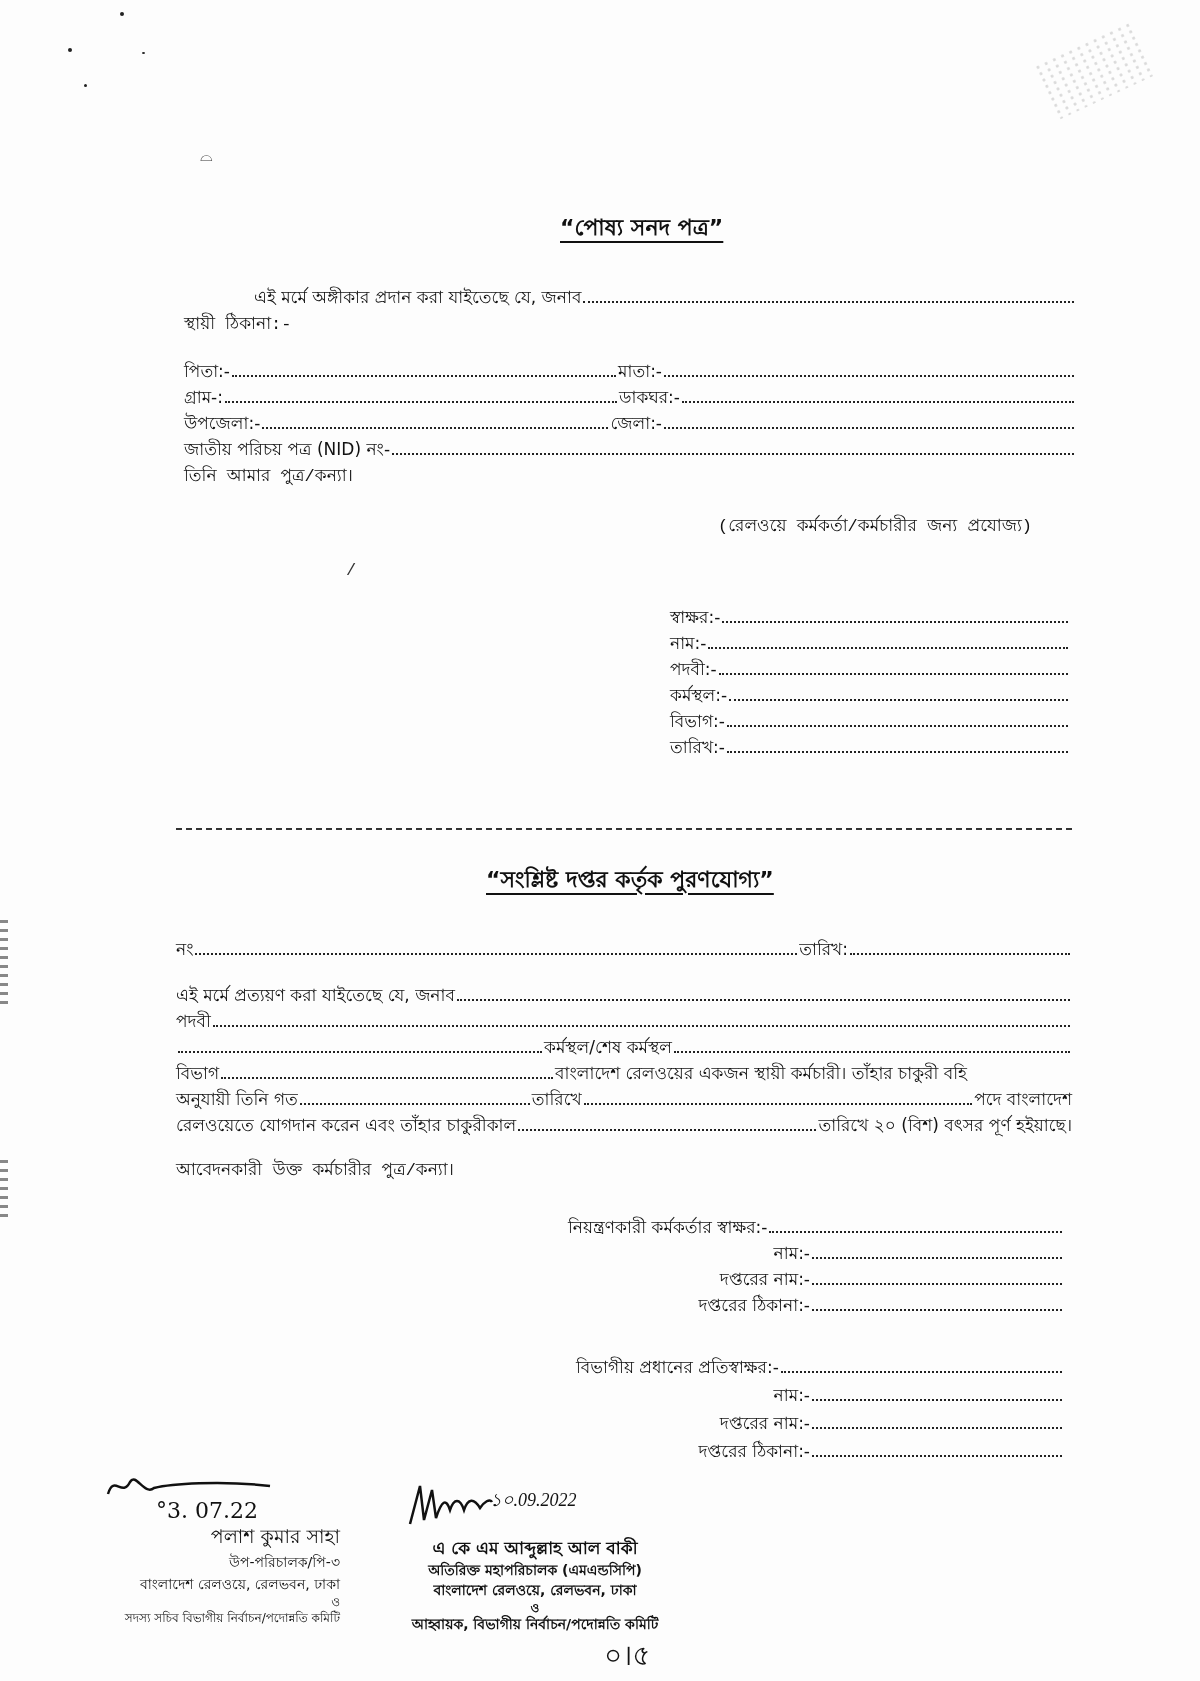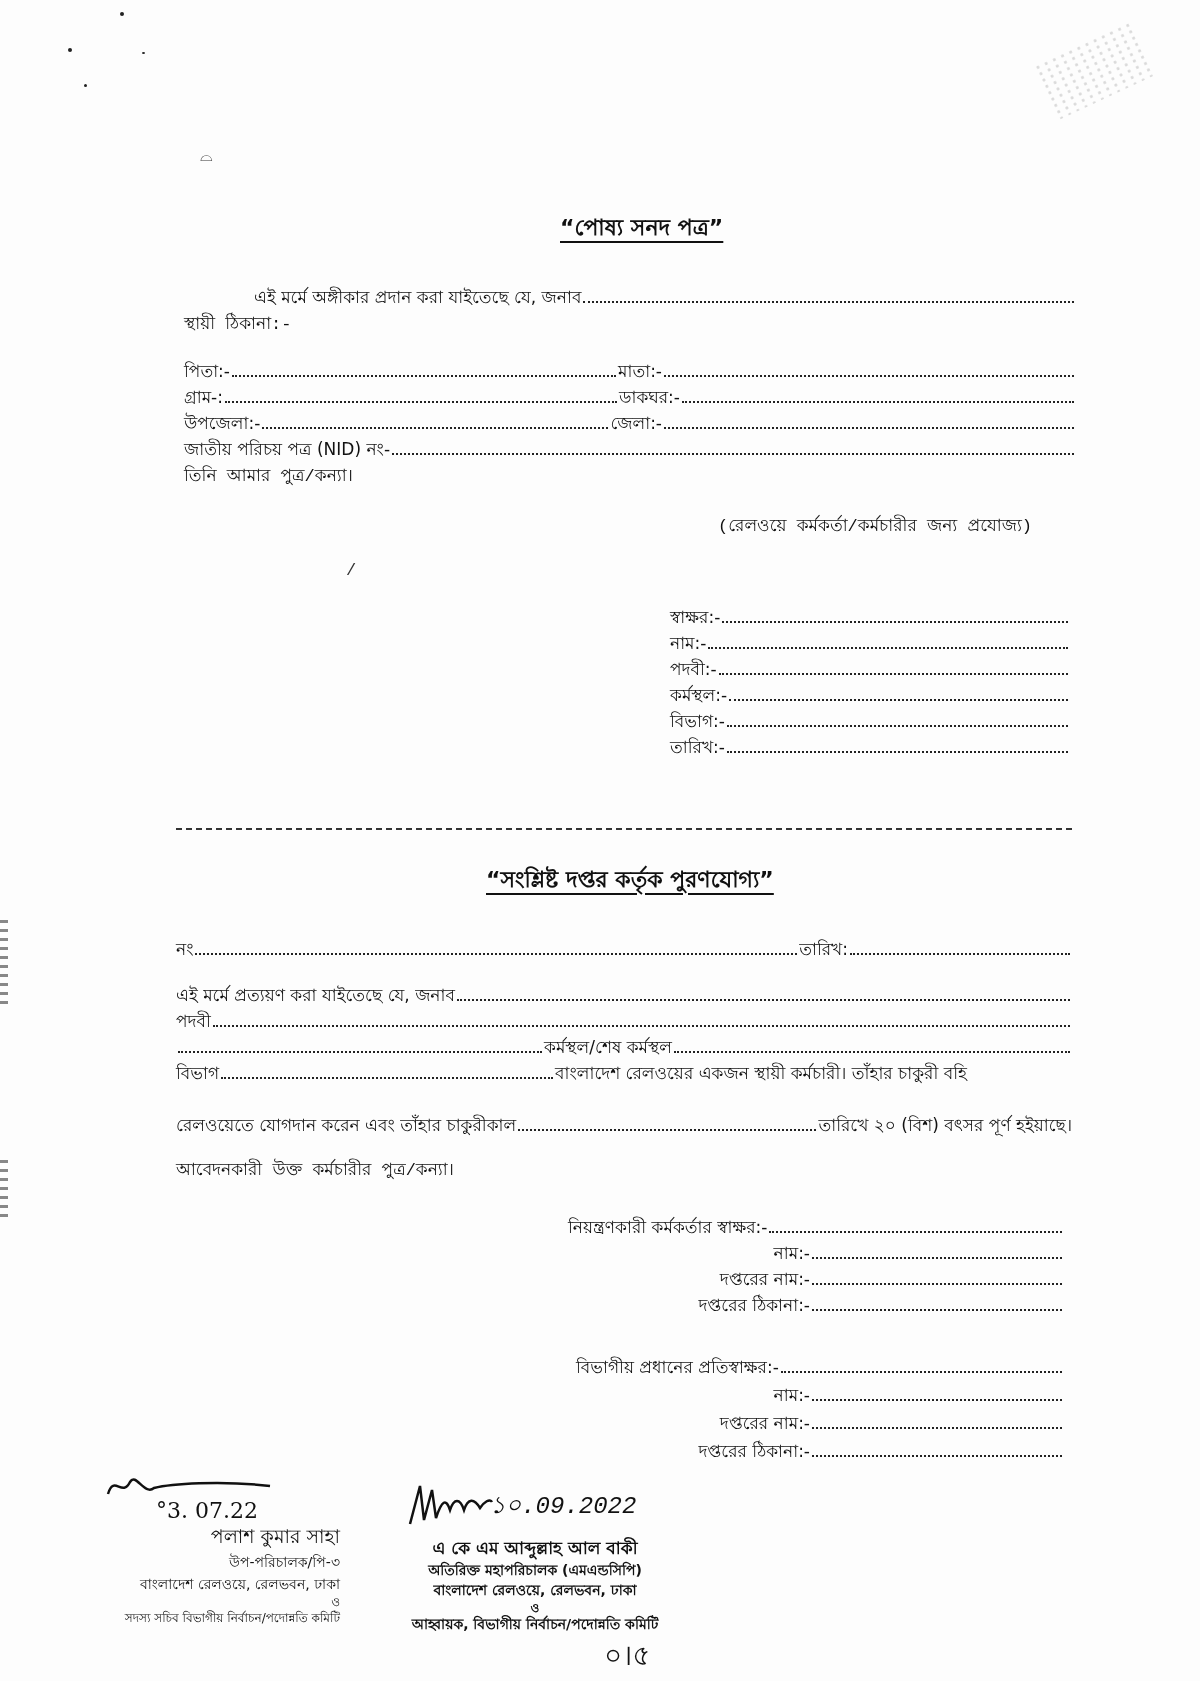--- a/index.html
+++ b/index.html
@@ -6,21 +6,21 @@
   body { width:1200px; height:1681px; position:relative; overflow:hidden;
          font-family:"DejaVu Sans", sans-serif; color:#111; }
   .page { position:absolute; inset:0; background:#fdfdfd; }
   .abs { position:absolute; white-space:nowrap; }
   .txt { font-size:17px; line-height:22px;font-family:Liberation Mono, monospace; }
   .title { font-size:22px; font-weight:bold; text-decoration:underline; text-underline-offset:6px; }
   .row { position:absolute; display:flex; align-items:flex-end; font-size:17px; line-height:22px; }
   .dots { flex:1; border-bottom:2px dotted #222; margin:0 2px 5px 2px; height:0; }
   .sep { position:absolute; left:176px; width:896px; border-top:2px dashed #333; }
   .speck { position:absolute; background:#222; border-radius:50%; }
-  .sig { font-family:Liberation Mono, monospace; font-style:italic; font-size:24px; }
+  .sig { font-family:Liberation Serif, serif; font-style:italic; font-size:18px; }
   .stamp { font-size:14px; line-height:20px; text-align:right; }
   .stamp-b { font-size:15px; font-weight:bold; line-height:20px; text-align:center; }
   .edge { position:absolute; left:0; width:8px; background:repeating-linear-gradient(#888 0 3px, transparent 3px 9px); }
 </style>
 </head>
 <body>
 
 <div class="page">
 
   <div class="speck" style="left:120px;top:12px;width:4px;height:4px"></div>
@@ -115,20 +115,27 @@
     <span class="dots" style="flex:0 0 366px;margin-left:0;visibility:hidden"></span>
     <span class="dots" style="position:absolute;left:0;width:364px;bottom:0"></span>
     <span>কর্মস্থল/শেষ কর্মস্থল</span>
     <span class="dots"></span>
   </div>
   <div class="row" style="left:176px;top:1062px;width:896px">
     <span>বিভাগ</span>
     <span class="dots" style="flex:0 0 332px"></span>
     <span>বাংলাদেশ রেলওয়ের একজন স্থায়ী কর্মচারী। তাঁহার চাকুরী বহি</span>
   </div>
+  <div class="row" style="left:176px;top:1088px;width:896px">
+    <span>অনুযায়ী তিনি গত</span>
+    <span class="dots" style="flex:0 0 230px"></span>
+    <span>তারিখে</span>
+    <span class="dots"></span>
+    <span>পদে বাংলাদেশ</span>
+  </div>
   <div class="row" style="left:176px;top:1114px;width:896px">
     <span>রেলওয়েতে যোগদান করেন এবং তাঁহার চাকুরীকাল</span>
     <span class="dots"></span>
     <span>তারিখে ২০ (বিশ) বৎসর পূর্ণ হইয়াছে।</span>
   </div>
   <div class="abs txt" style="left:176px;top:1160px">আবেদনকারী উক্ত কর্মচারীর পুত্র/কন্যা।</div>
 
   <div class="row" style="left:568px;top:1216px;width:496px">
     <span>নিয়ন্ত্রণকারী কর্মকর্তার স্বাক্ষর:-</span>
       <span class="dots"></span>

